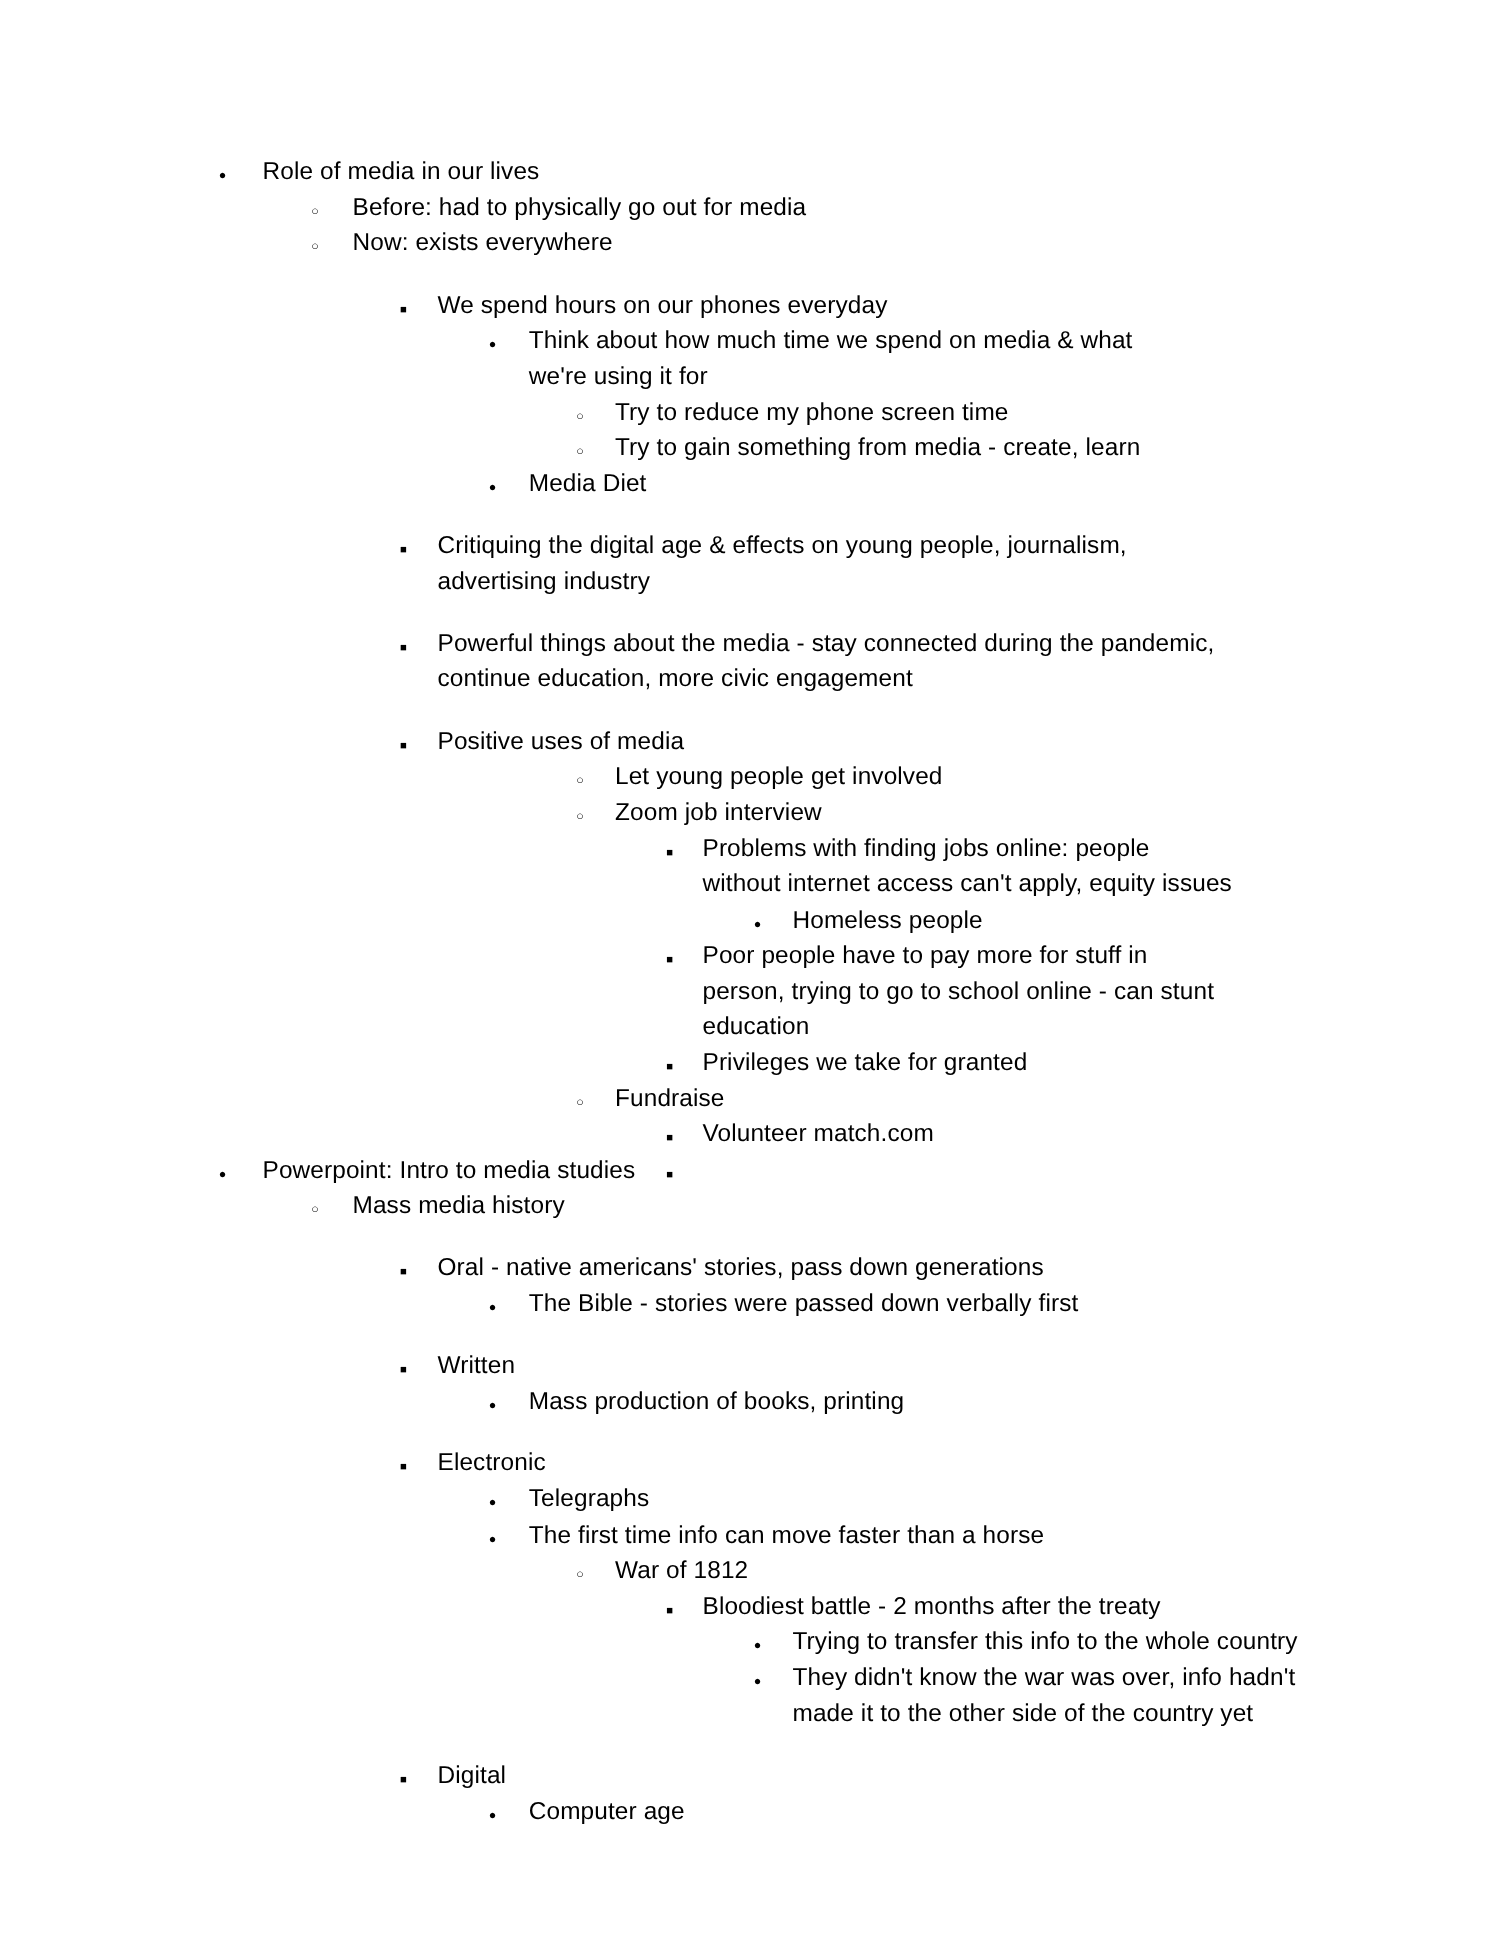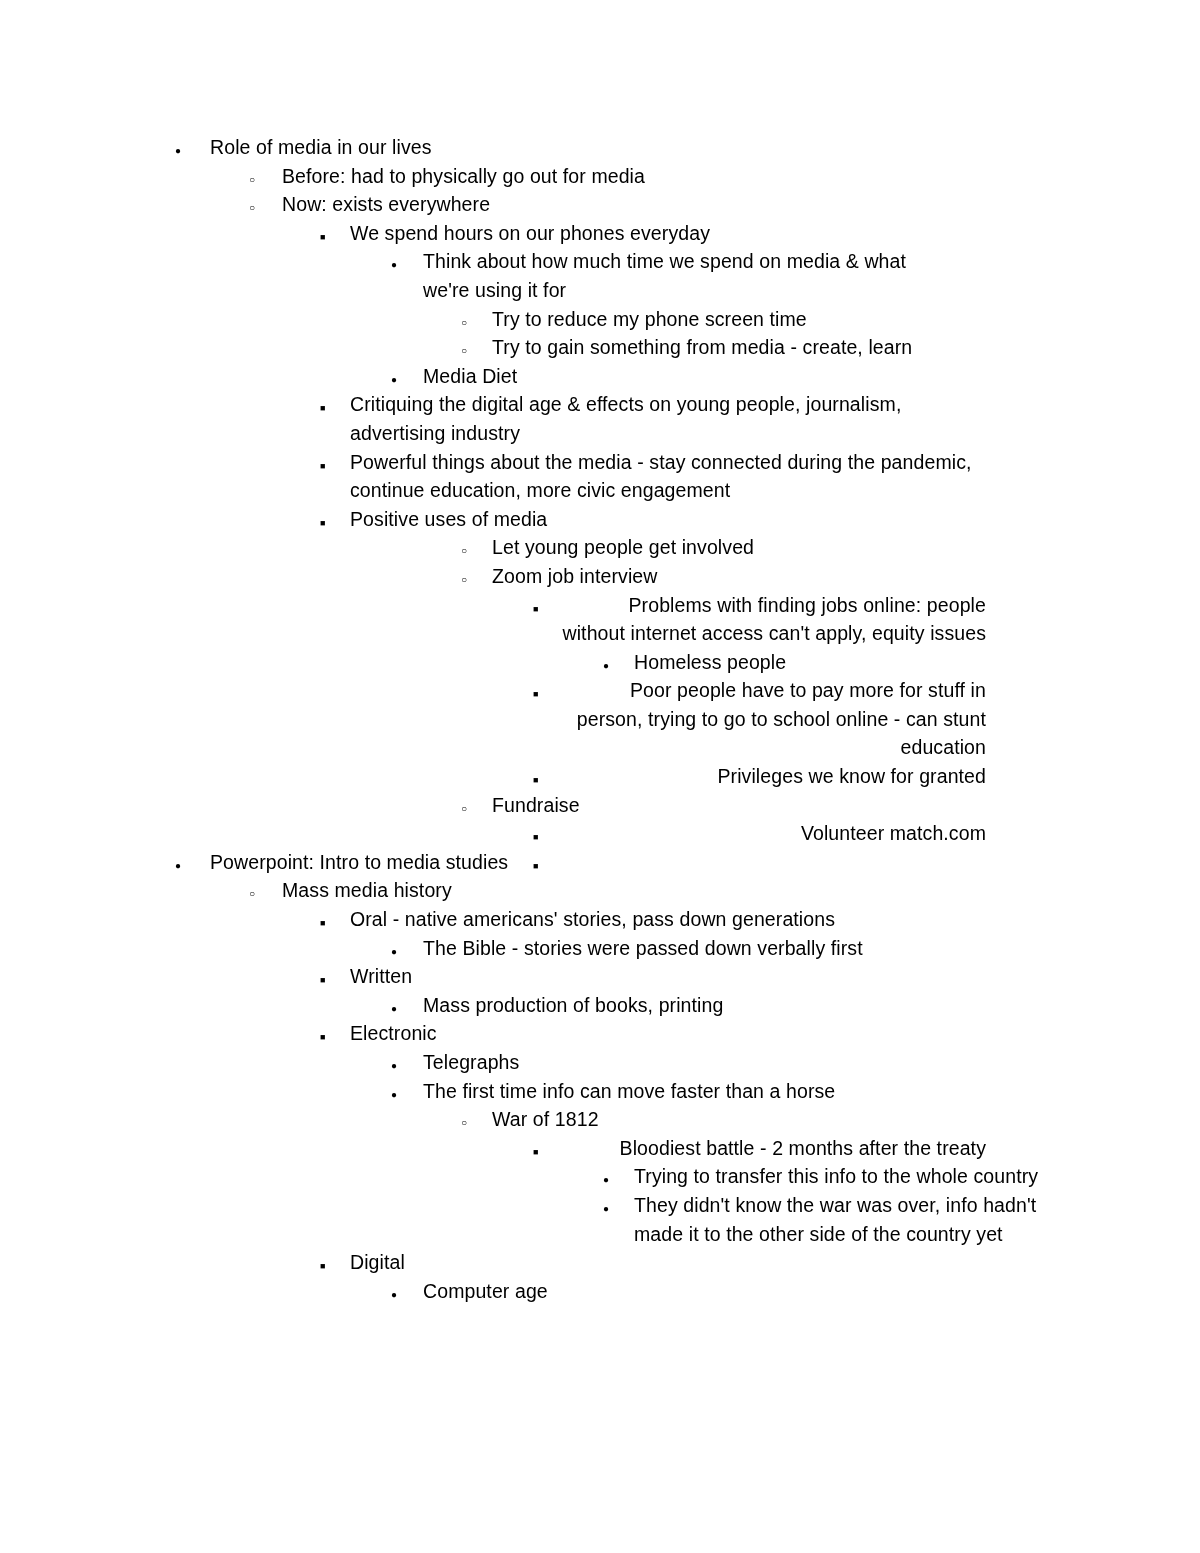--- a/index.html
+++ b/index.html
@@ -15,21 +15,21 @@
   #page {
     position: relative;
     width: 1200px;
     height: 1553px;
     background: #ffffff;
     overflow: hidden;
   }
   #outline {
     position: absolute;
     left: 0;
-    top: 133px;
+    top: 123px;
     width: 1060px;
   }
   .li {
     position: relative;
     font-size: 19.5px;
     line-height: 28.6px;
     letter-spacing: 0.1px;
     color: #000000;
     
     margin: 0;
@@ -52,30 +52,30 @@
   .b-circle::before{ content: "\25CB"; font-size: 10px; }
   .b-square::before{ content: "\25A0"; font-size: 9px;  }
 
   
   .lvl1 { padding-left: 210px; padding-right: 165px; }
   .lvl1 > .bullet { left: 175px; }
 
   .lvl2 { padding-left: 282px; padding-right: 165px; }
   .lvl2 > .bullet { left: 249px; }
 
-  .lvl3 { padding-left: 350px; padding-right: 68px; }
+  .lvl3 { padding-left: 350px; padding-right: 68px; margin-top: 21px; }
   .lvl3 > .bullet { left: 320px; }
 
   .lvl4 { padding-left: 423px; padding-right: 107px; }
   .lvl4 > .bullet { left: 391px; }
 
   .lvl5 { padding-left: 492px; padding-right: 107px; }
   .lvl5 > .bullet { left: 461px; }
 
-  .lvl6 { padding-left: 562px; padding-right: 74px; text-align: right; }
+  .lvl6 { padding-left: 562px; padding-right: 74px; }
   .lvl6 > .bullet { left: 533px; }
 
   .lvl7 { padding-left: 634px; }
   .lvl7 > .bullet { left: 603px; }
 </style>
 </head>
 <body>
 
 <div id="page">
   <div id="outline">
@@ -138,21 +138,21 @@
       <div class="li lvl7">
         <span class="bullet b-disc"></span>
         <span class="txt">Homeless people</span>
       </div>
       <div class="li lvl6">
         <span class="bullet b-square"></span>
         <span class="txt">Poor people have to pay more for stuff in person, trying to go to school online - can stunt education</span>
       </div>
       <div class="li lvl6">
         <span class="bullet b-square"></span>
-        <span class="txt">Privileges we know for granted</span>
+        <span class="txt">Privileges we take for granted</span>
       </div>
       <div class="li lvl5">
         <span class="bullet b-circle"></span>
         <span class="txt">Fundraise</span>
       </div>
       <div class="li lvl6">
         <span class="bullet b-square"></span>
         <span class="txt">Volunteer match.com</span>
       </div>
       <div class="li lvl6">

